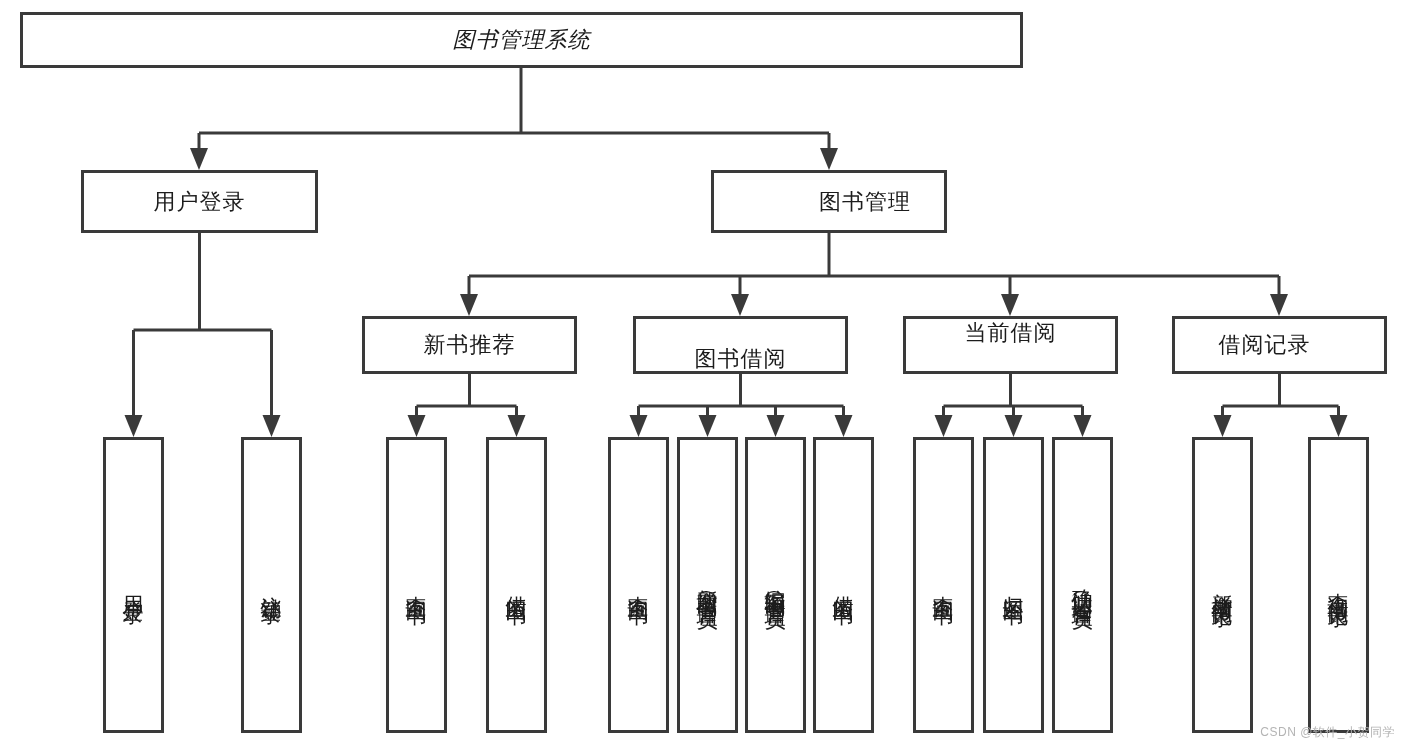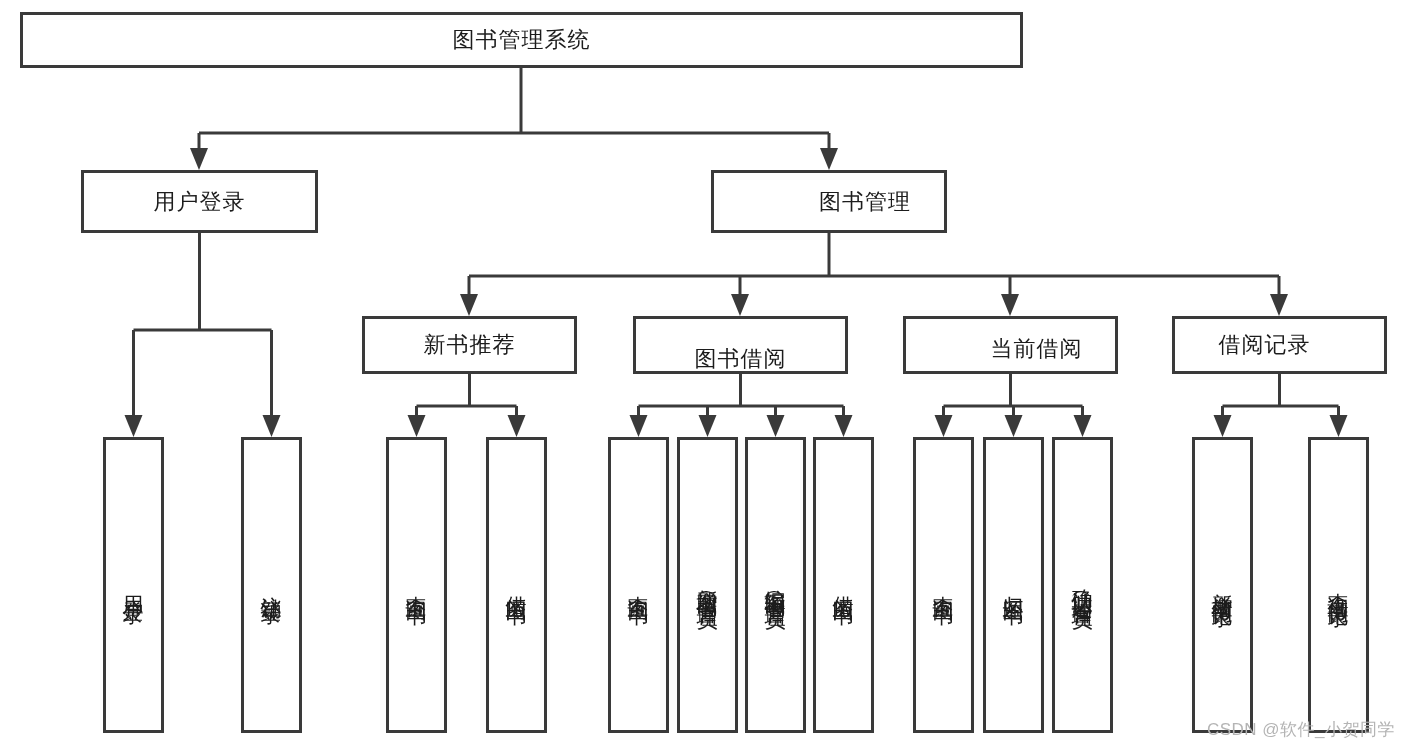--- a/index.html
+++ b/index.html
@@ -70,21 +70,21 @@
     font-size: 22px;
     color: #1c1c1c;
     white-space: nowrap;
     letter-spacing: 1px;
   }
   #watermark {
     position: absolute;
     right: 10px;
     bottom: 6px;
     font-family: "Liberation Sans", "DejaVu Sans", sans-serif;
-    font-size: 17px;
+    font-size: 12px;
     color: #b4b4b4;
     white-space: nowrap;
     letter-spacing: 0.5px;
   }
 </style>
 </head>
 <body>
 
 <div id="diagram-root">
 
@@ -161,36 +161,36 @@
         <rect x="814.5" y="438.5" width="58" height="293" class="node-box"></rect>
         <rect x="914.5" y="438.5" width="58" height="293" class="node-box"></rect>
         <rect x="984.5" y="438.5" width="58" height="293" class="node-box"></rect>
         <rect x="1053.5" y="438.5" width="58" height="293" class="node-box"></rect>
         <rect x="1193.5" y="438.5" width="58" height="293" class="node-box"></rect>
         <rect x="1309.5" y="438.5" width="58" height="293" class="node-box"></rect>
       </g>
   </svg>
 
   <div id="labels-layer">
-      <div class="hlabel-wrap" style="left: 20px; top: 12px; width: 1003px; height: 56px;">
+      <div class="hlabel-wrap" style="left: 20px; top: 12px; width: 1003px; height: 56px; font-style: italic;">
         <span class="hlabel-text">图书管理系统</span>
       </div>
       <div class="hlabel-wrap" style="left: 81px; top: 170px; width: 237px; height: 63px;">
         <span class="hlabel-text">用户登录</span>
       </div>
       <div class="hlabel-wrap" style="left: 711px; top: 170px; width: 236px; height: 63px; margin-left: 36px;">
         <span class="hlabel-text">图书管理</span>
       </div>
       <div class="hlabel-wrap" style="left: 362px; top: 316px; width: 215px; height: 58px;">
         <span class="hlabel-text">新书推荐</span>
       </div>
       <div class="hlabel-wrap" style="left: 633px; top: 316px; width: 215px; height: 58px; align-items: flex-end;">
         <span class="hlabel-text">图书借阅</span>
       </div>
-      <div class="hlabel-wrap" style="left: 903px; top: 320px; width: 215px; height: 58px; padding-left: 26px;">
+      <div class="hlabel-wrap" style="left: 903px; top: 304px; width: 215px; height: 58px;">
         <span class="hlabel-text">当前借阅</span>
       </div>
       <div class="hlabel-wrap" style="left: 1172px; top: 316px; width: 185px; height: 58px;">
         <span class="hlabel-text">借阅记录</span>
       </div>
       <div class="vlabel-wrap" style="left: 103px; top: 437px; width: 61px; height: 296px;">
         <span class="vlabel-text">用户登录</span>
       </div>
       <div class="vlabel-wrap" style="left: 241px; top: 437px; width: 61px; height: 296px;">
         <span class="vlabel-text">注销登录</span>

